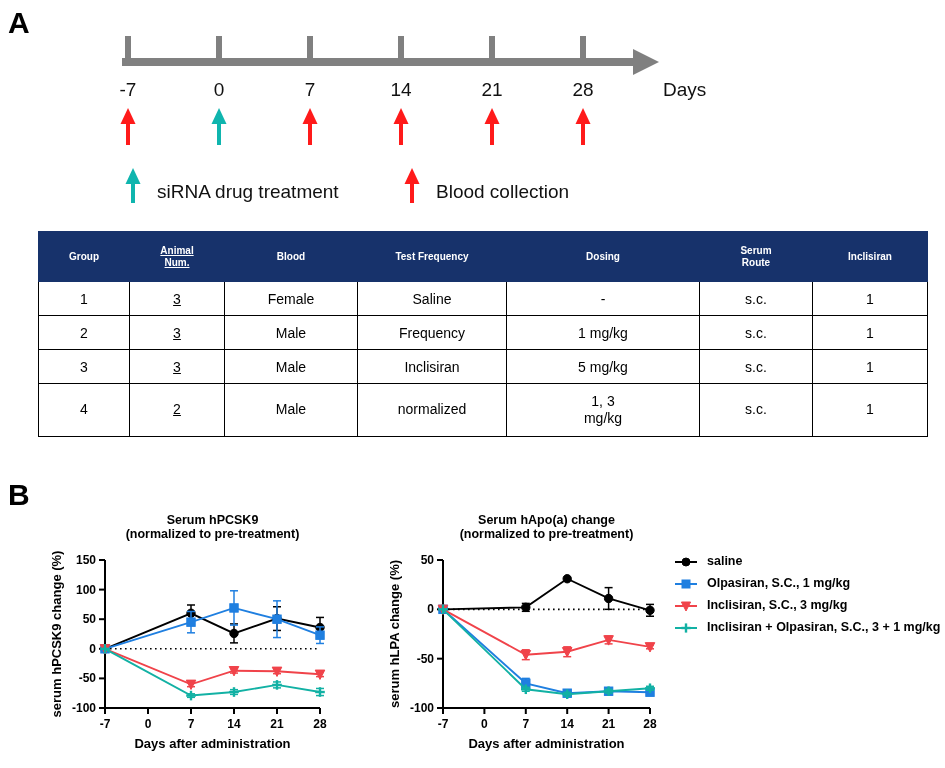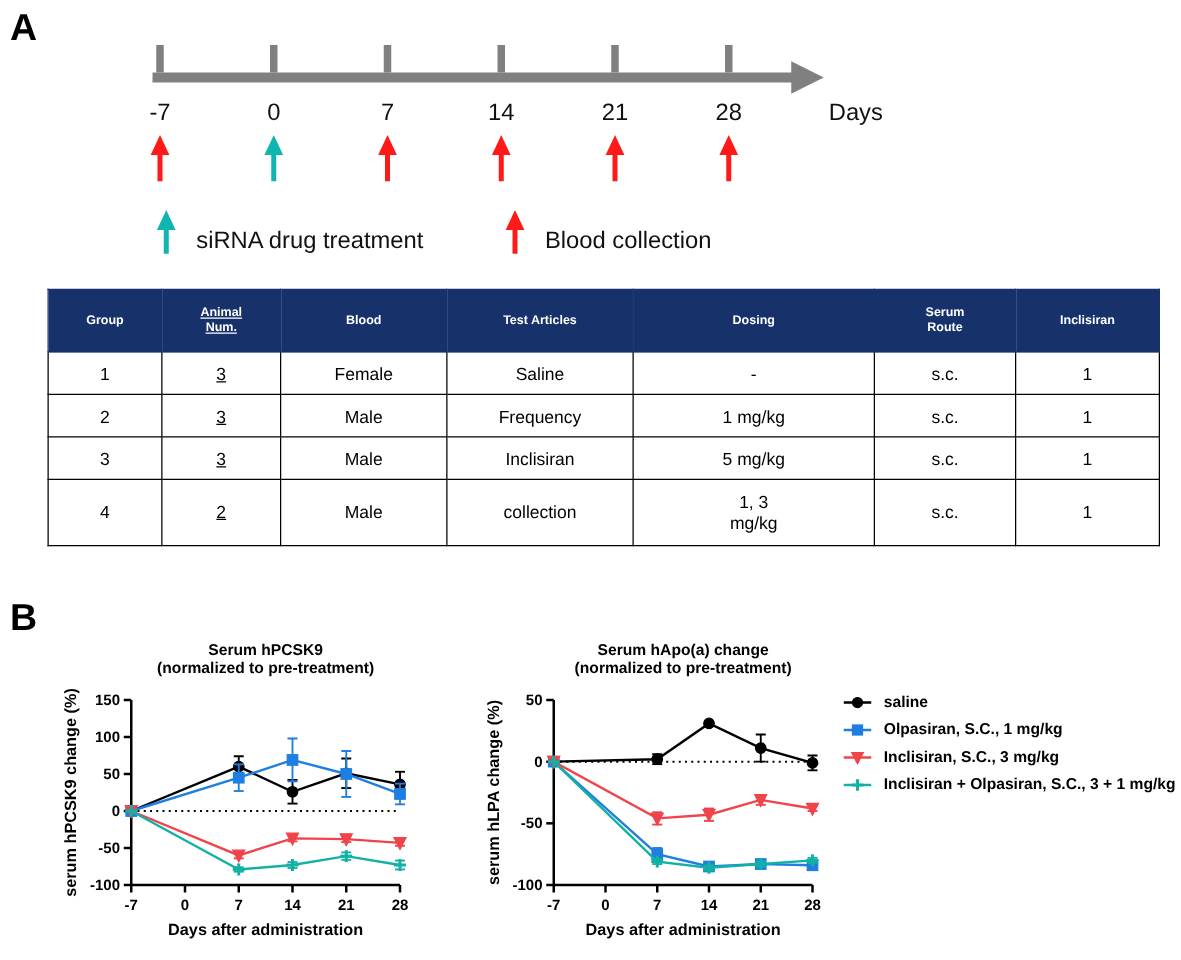--- a/index.html
+++ b/index.html
@@ -117,21 +117,21 @@
           <div>Group</div>
         </th>
       <th class="col-num">
           <div>Animal</div>
           <div>Num.</div>
         </th>
       <th class="col-gender">
           <div>Blood</div>
         </th>
       <th class="col-test">
-          <div>Test Articles</div>
+          <div>Test Frequency</div>
         </th>
       <th class="col-dose">
           <div>Dosing</div>
         </th>
       <th class="col-route">
           <div>Serum</div>
           <div>Route</div>
         </th>
       <th class="col-freq">
           <div>Inclisiran</div>
@@ -163,21 +163,21 @@
         <td class="col-gender">Male</td>
         <td class="col-test">Inclisiran</td>
         <td class="col-dose">5 mg/kg</td>
         <td class="col-route">s.c.</td>
         <td class="col-freq">1</td>
       </tr>
       <tr class="tall">
         <td class="col-group">4</td>
         <td class="col-num">2</td>
         <td class="col-gender">Male</td>
-        <td class="col-test">collection</td>
+        <td class="col-test">normalized</td>
         <td class="col-dose">
           <div>1, 3</div>
           <div>mg/kg</div>
         </td>
         <td class="col-route">s.c.</td>
         <td class="col-freq">1</td>
       </tr>
     </tbody>
 </table>
 

